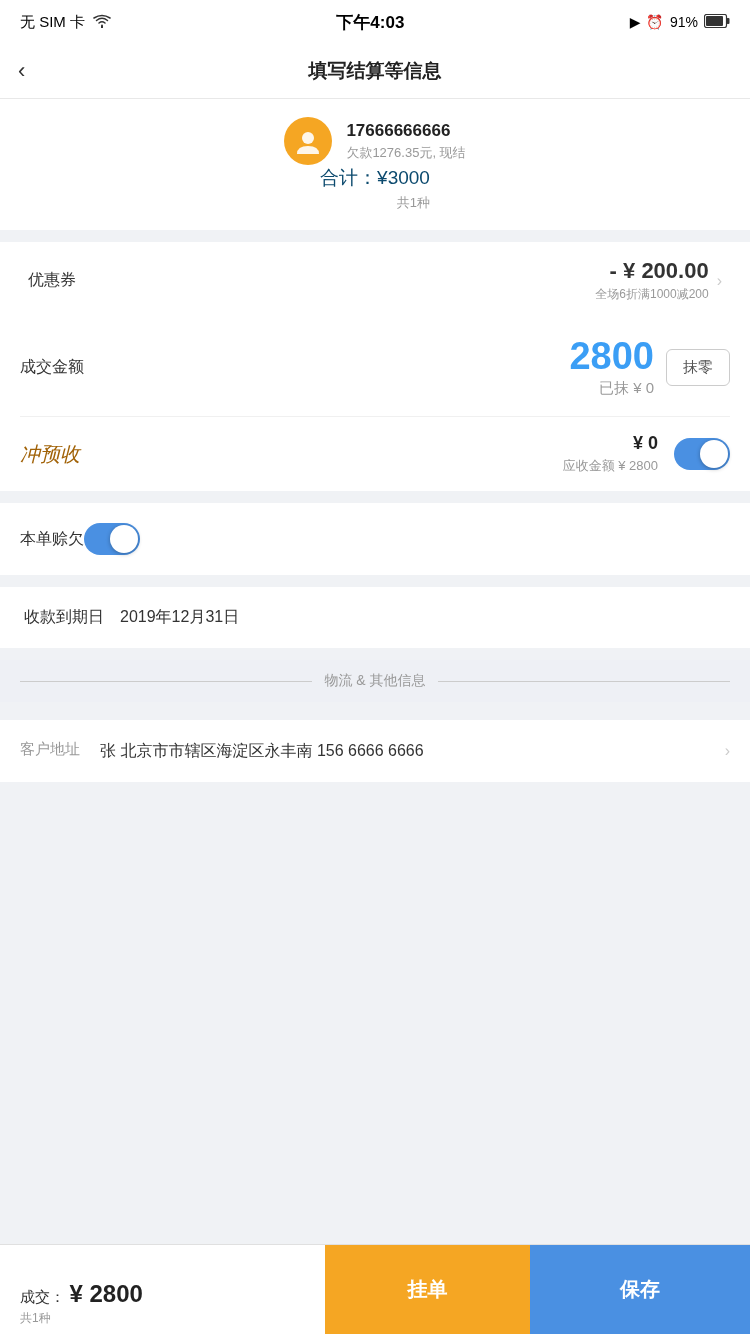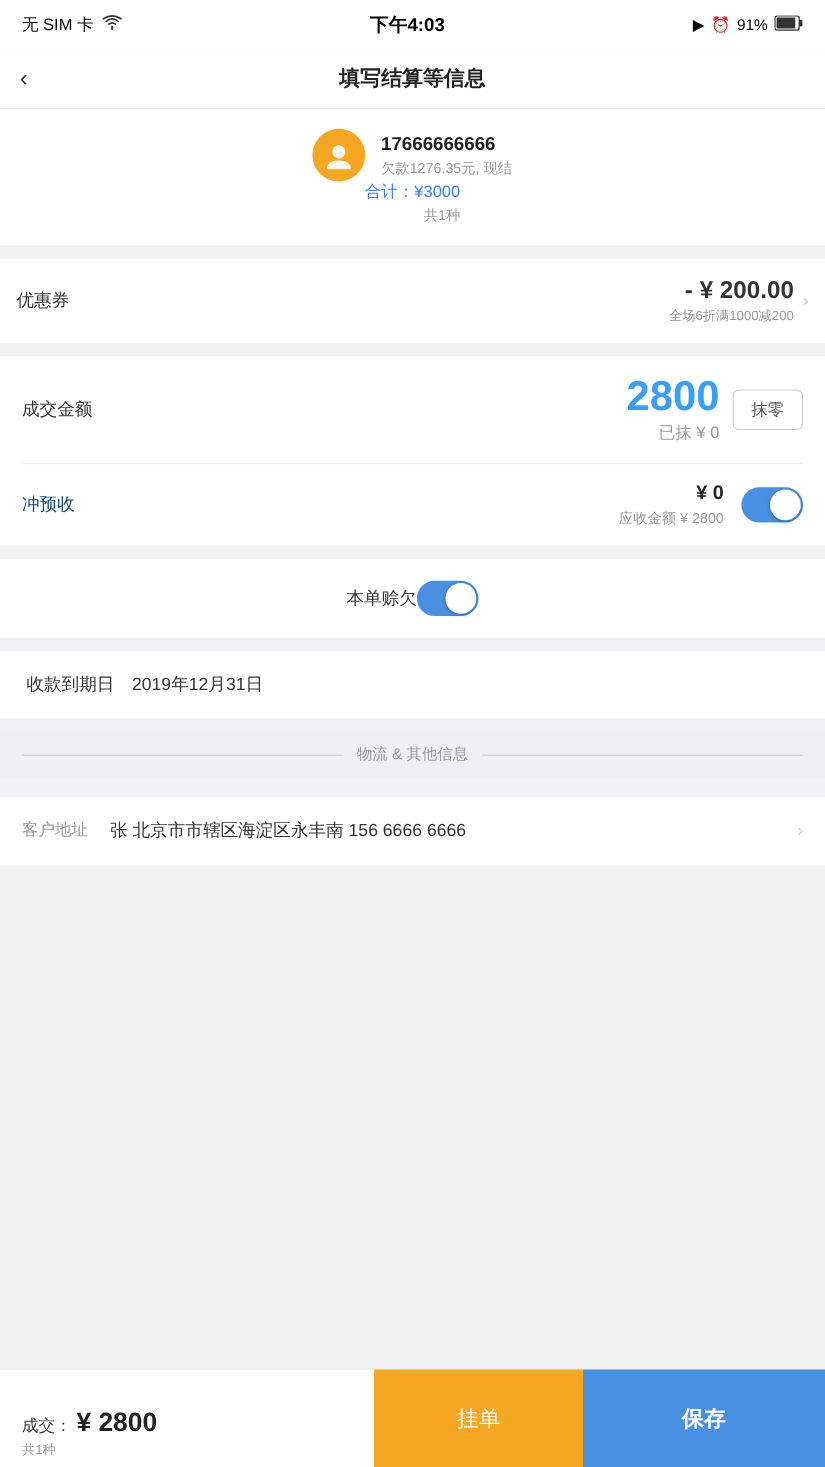--- a/index.html
+++ b/index.html
@@ -89,37 +89,36 @@
     }
     .user-sub {
       font-size: 13px;
       color: #999;
       margin-top: 3px;
     }
     .user-right {
       text-align: right;
     }
     .total-label {
-      font-size: 15px;
-      color: #3b82f6;
+      font-size: 19px;
+      color: #0c4a6e;
     }
     .total-count {
       font-size: 13px;
       color: #999;
       margin-top: 3px;
     }
 
     
     .coupon-row {
       background: #fff;
-      padding: 16px 15px;
+      padding: 16px 28px;
       display: flex;
       align-items: center;
       justify-content: space-between;
-      margin-bottom: 12px;
     }
     .coupon-label {
       font-size: 16px;
       color: #333;
     }
     .coupon-right {
       display: flex;
       align-items: center;
       gap: 8px;
     }
@@ -193,22 +192,23 @@
     }
 
     
     .prepaid-row {
       padding: 16px 20px;
       display: flex;
       align-items: center;
       justify-content: space-between;
     }
     .prepaid-label {
-      font-size: 16px;
-      color: #0c4a6e;
+      font-size: 20px;
+      color: #a16207;
+      font-style: italic;
     }
     .prepaid-right {
       display: flex;
       align-items: center;
       gap: 16px;
     }
     .prepaid-values {
       text-align: right;
     }
     .prepaid-amount {
@@ -242,21 +242,21 @@
       top: 2px;
       right: 2px;
       box-shadow: 0 1px 4px rgba(0,0,0,0.3);
     }
 
     
     .arrears-row {
       padding: 20px 20px;
       display: flex;
       align-items: center;
-      justify-content: center;
+      justify-content: flex-start;
     }
     .arrears-label {
       font-size: 16px;
       color: #333;
     }
 
     
     .due-date-row {
       padding: 20px 24px;
       display: flex;
@@ -350,28 +350,28 @@
       font-weight: 700;
       color: #222;
       display: inline;
     }
     .bottom-count {
       font-size: 12px;
       color: #999;
       margin-top: 2px;
     }
     .btn-hold {
-      width: 190px;
+      width: 205px;
       background: #f5a623;
       display: flex;
       align-items: center;
       justify-content: center;
       font-size: 20px;
       color: #fff;
-      font-weight: 400;
+      font-weight: 700;
       cursor: pointer;
     }
     .btn-save {
       width: 220px;
       background: #4a90e2;
       display: flex;
       align-items: center;
       justify-content: center;
       font-size: 20px;
       color: #fff;

